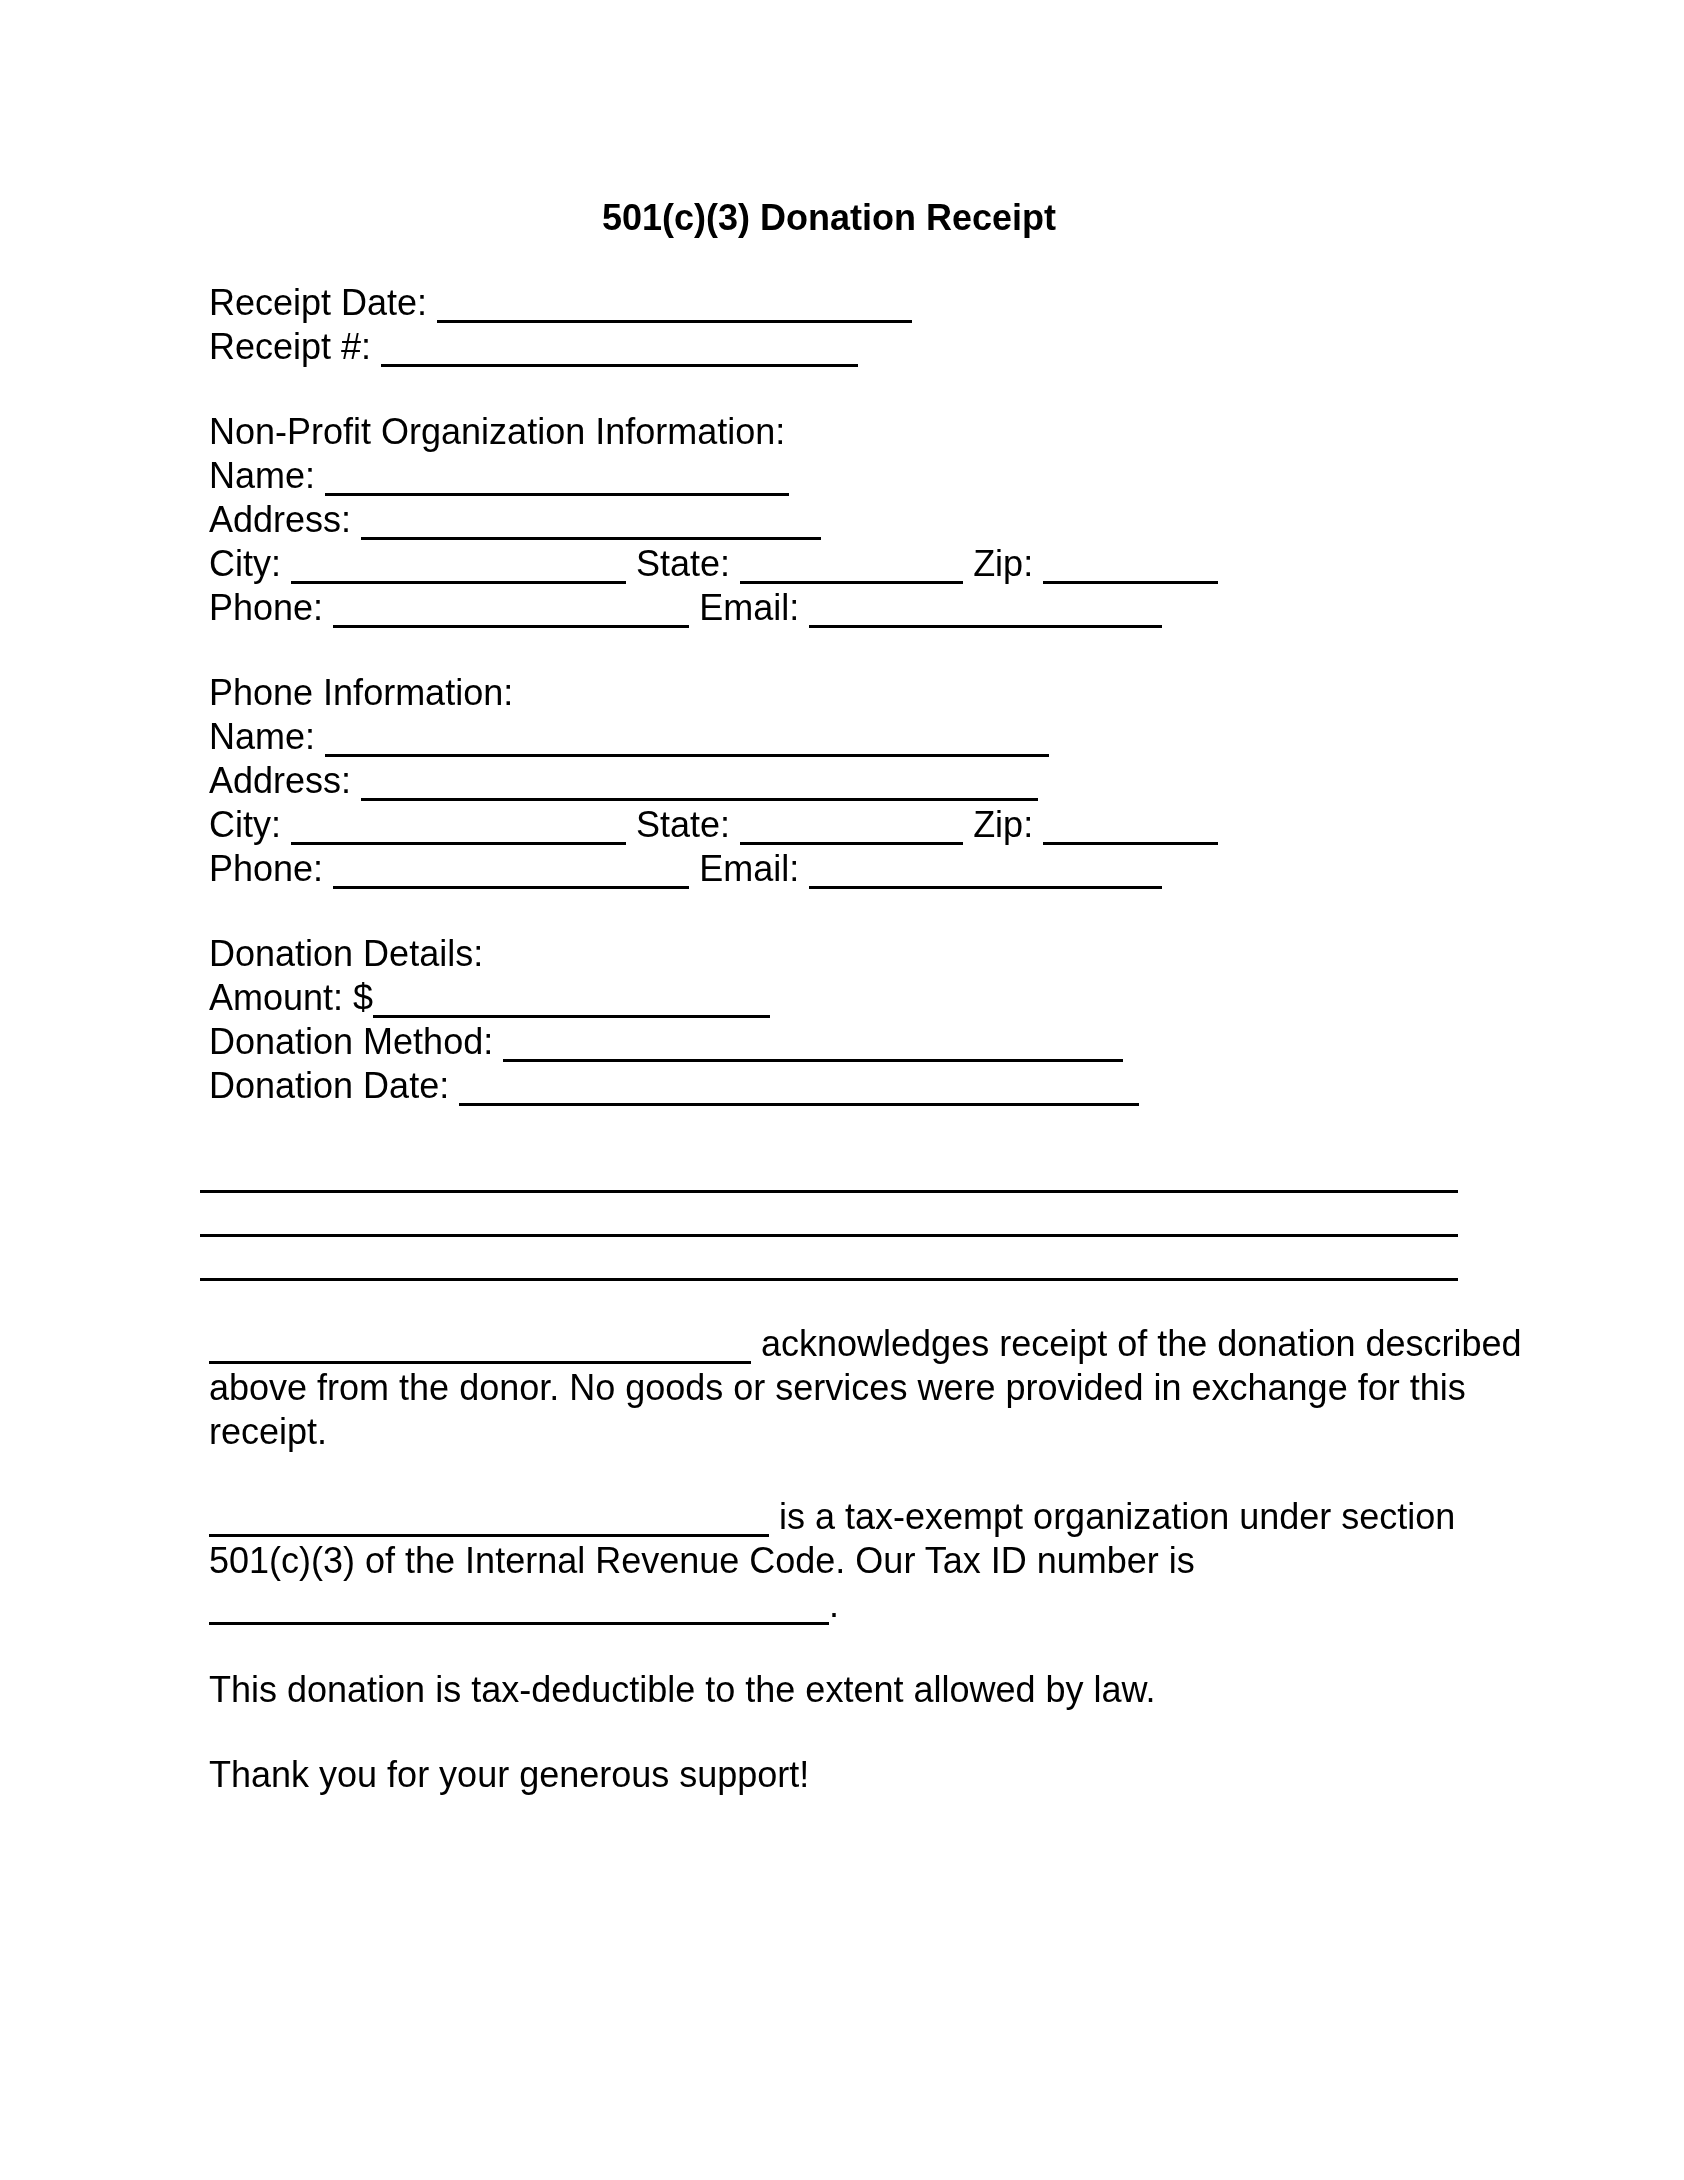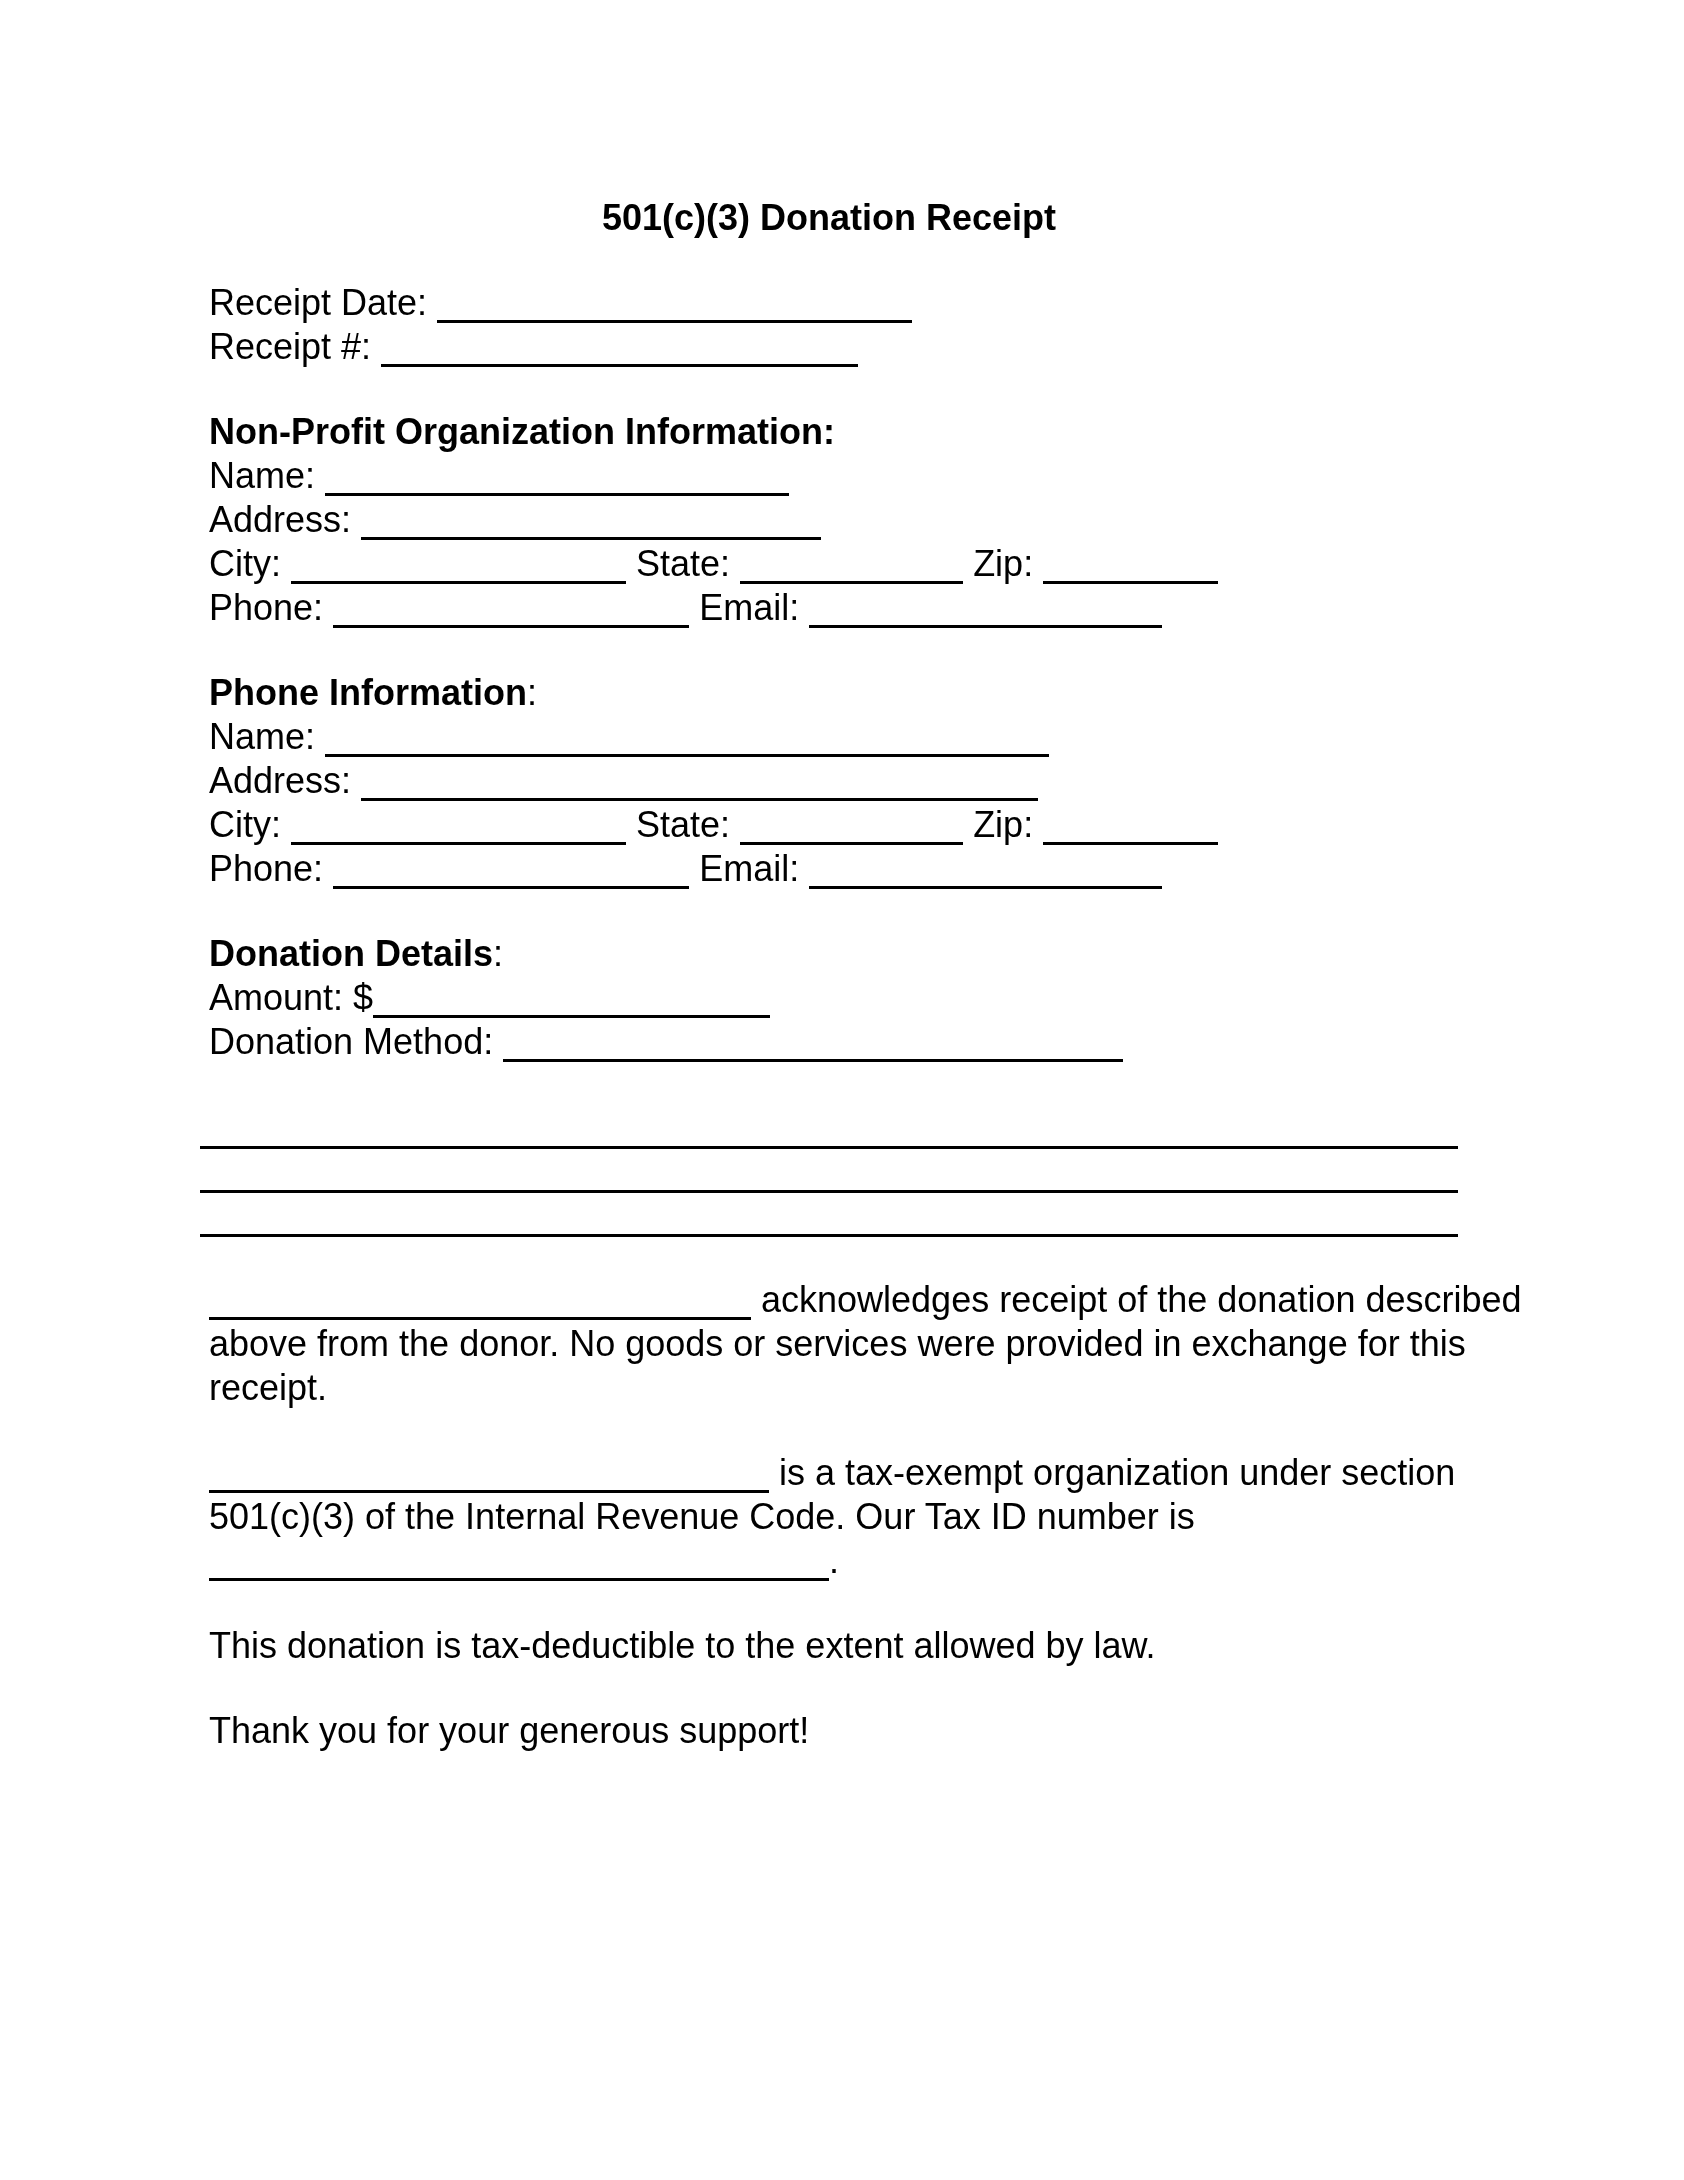--- a/index.html
+++ b/index.html
@@ -23,21 +23,21 @@
   .title {
     font-weight: bold;
     text-align: center;
     white-space: nowrap;
   }
   .row {
     white-space: nowrap;
     margin-left: 9px;
   }
   .heading .b {
-    font-weight: bold;
+    font-weight: normal;
   }
   .gap {
     height: 41px;
   }
   
   .fill {
     display: inline-block;
     height: 10.2px;
     border-bottom: 3.4px solid #000000;
     vertical-align: -7.7px;
@@ -143,20 +143,24 @@
   <div class="row heading">
     <span class="b">Donation Details</span><span>:</span>
   </div>
   <div class="row">
     <span>Amount: $</span><span class="fill w-amount"></span>
   </div>
   <div class="row">
     <span>Donation Method:</span>
     <span class="fill w-method"></span>
   </div>
+  <div class="row">
+    <span>Donation Date:</span>
+    <span class="fill w-ddate"></span>
+  </div>
 
   <div class="gap"></div>
 
   <div>
     <div class="desc-line"></div>
     <div class="desc-line"></div>
     <div class="desc-line"></div>
   </div>
 
   <div class="gap"></div>

